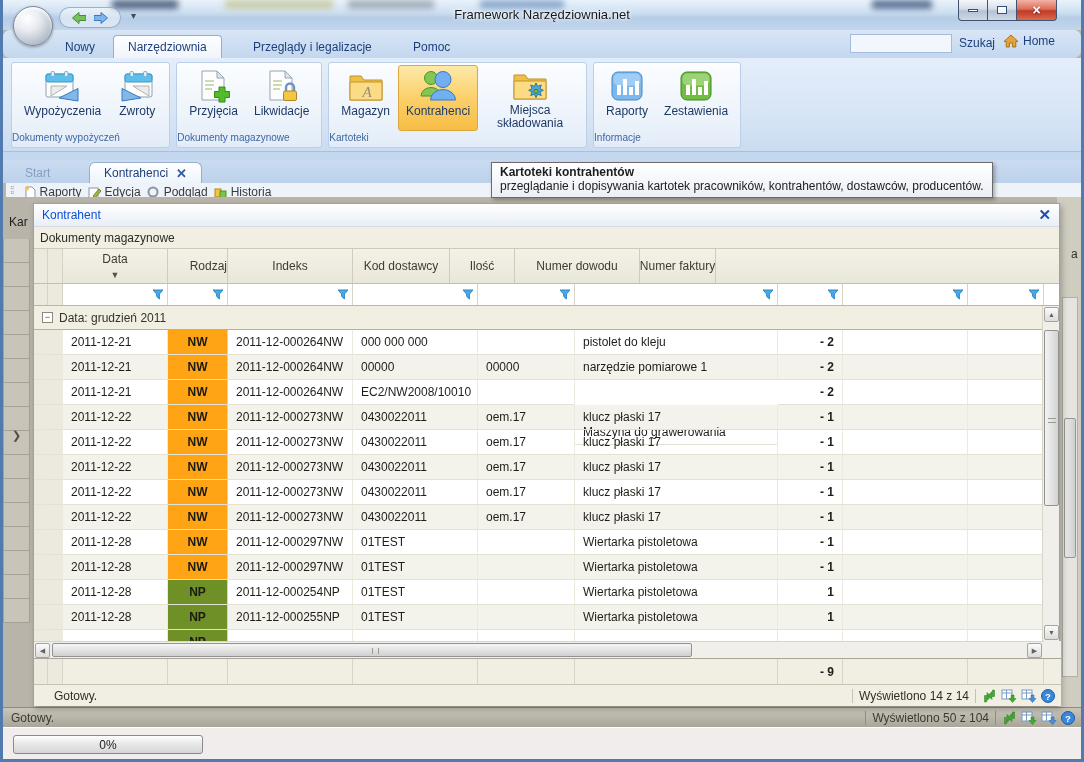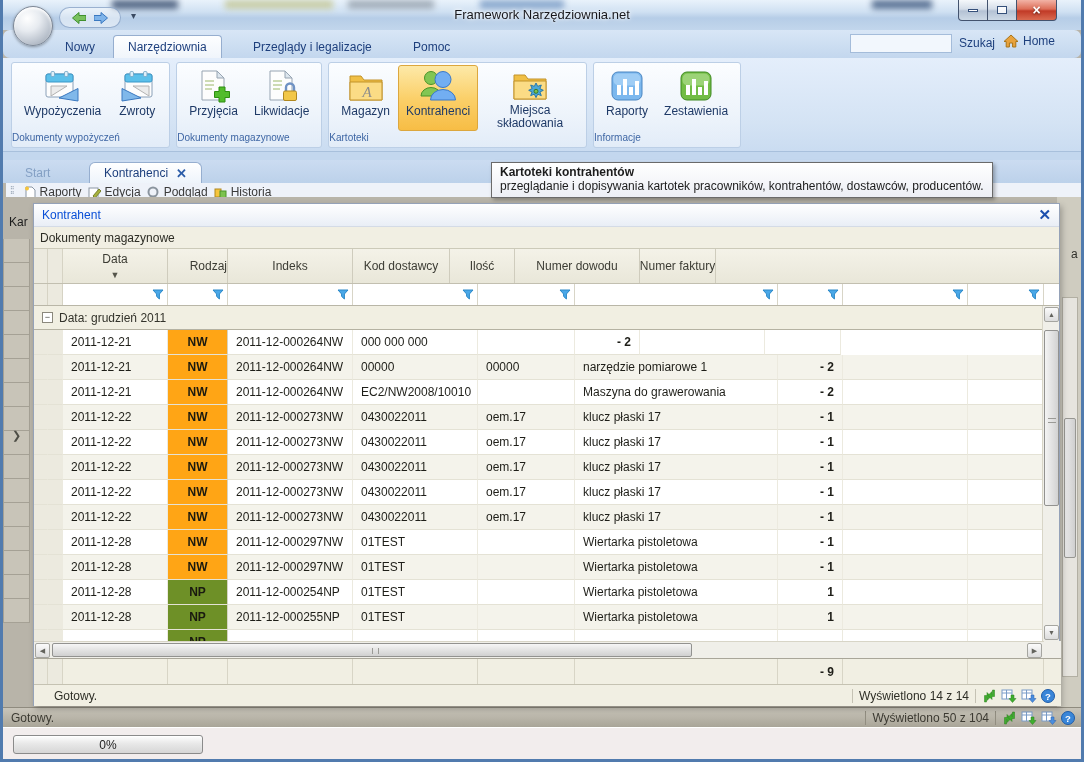--- a/index.html
+++ b/index.html
@@ -536,20 +536,21 @@
       </div>
       <div id="grid-rows">
           <div class="grow">
             <div class="gc rc indc" style="width: 14px;"></div>
             <div class="gc rc indc" style="width: 15px;"></div>
             <div class="gc rc" style="width: 105px;">2011-12-21</div>
             <div class="gc rc badge" style="width: 60px; background: rgb(255, 165, 21);">NW</div>
             <div class="gc rc" style="width: 125px;">2011-12-000264NW</div>
             <div class="gc rc" style="width: 125px; text-align: center;">000 000 000</div>
             <div class="gc rc" style="width: 97px;"></div>
+            <div class="gc rc" style="width: 203px;">pistolet do kleju</div>
             <div class="gc rc qty" style="width: 65px;">- 2</div>
             <div class="gc rc" style="width: 125px;"></div>
             <div class="gc rc" style="width: 76px;"></div>
           </div>
           <div class="grow alt">
             <div class="gc rc indc" style="width: 14px;"></div>
             <div class="gc rc indc" style="width: 15px;"></div>
             <div class="gc rc" style="width: 105px;">2011-12-21</div>
             <div class="gc rc badge" style="width: 60px; background: rgb(255, 165, 21);">NW</div>
             <div class="gc rc" style="width: 125px;">2011-12-000264NW</div>
@@ -561,21 +562,21 @@
             <div class="gc rc" style="width: 76px;"></div>
           </div>
           <div class="grow">
             <div class="gc rc indc" style="width: 14px;"></div>
             <div class="gc rc indc" style="width: 15px;"></div>
             <div class="gc rc" style="width: 105px;">2011-12-21</div>
             <div class="gc rc badge" style="width: 60px; background: rgb(255, 165, 21);">NW</div>
             <div class="gc rc" style="width: 125px;">2011-12-000264NW</div>
             <div class="gc rc" style="width: 125px;">EC2/NW2008/10010</div>
             <div class="gc rc" style="width: 97px;"></div>
-            <div class="gc rc" style="width: 203px;">Maszyna do grawerowania</div>
+            <div class="gc rc" style="width: 203px; margin-top: 40px;">Maszyna do grawerowania</div>
             <div class="gc rc qty" style="width: 65px;">- 2</div>
             <div class="gc rc" style="width: 125px;"></div>
             <div class="gc rc" style="width: 76px;"></div>
           </div>
           <div class="grow alt">
             <div class="gc rc indc" style="width: 14px;"></div>
             <div class="gc rc indc" style="width: 15px;"></div>
             <div class="gc rc" style="width: 105px;">2011-12-22</div>
             <div class="gc rc badge" style="width: 60px; background: rgb(255, 165, 21);">NW</div>
             <div class="gc rc" style="width: 125px;">2011-12-000273NW</div>

